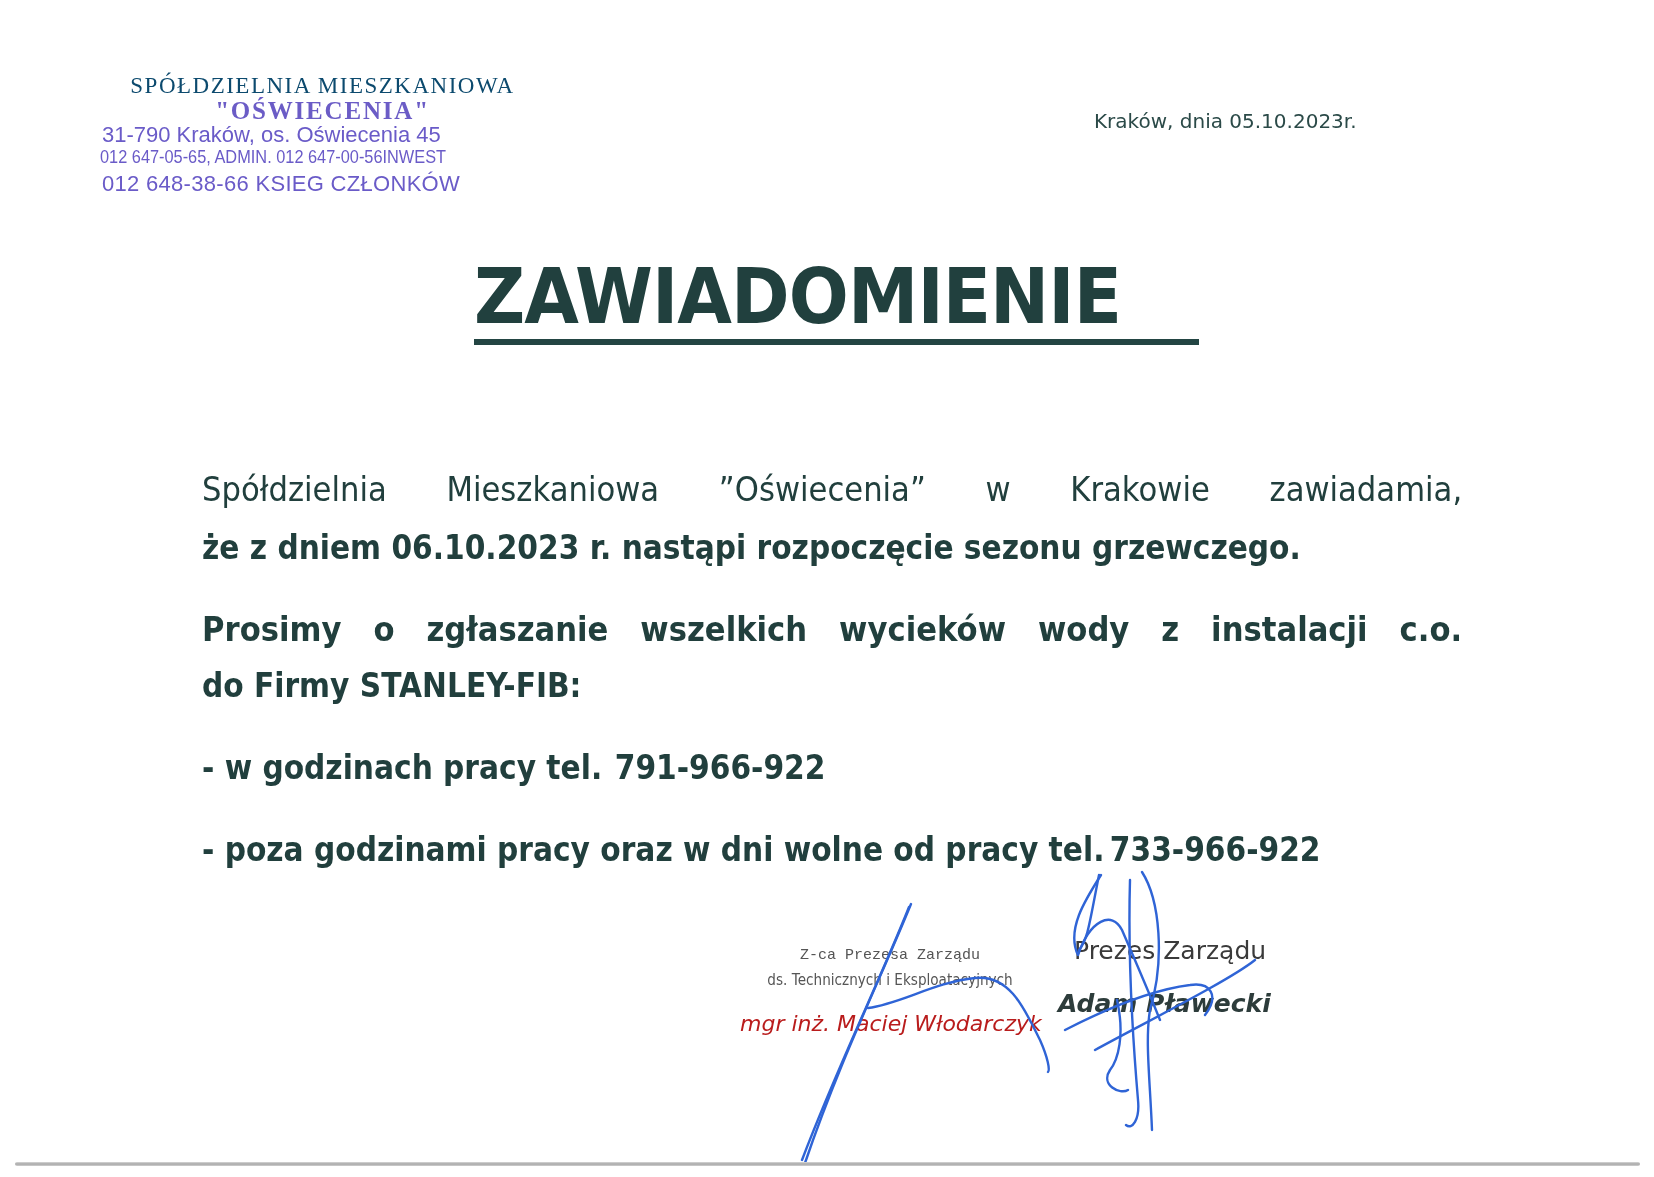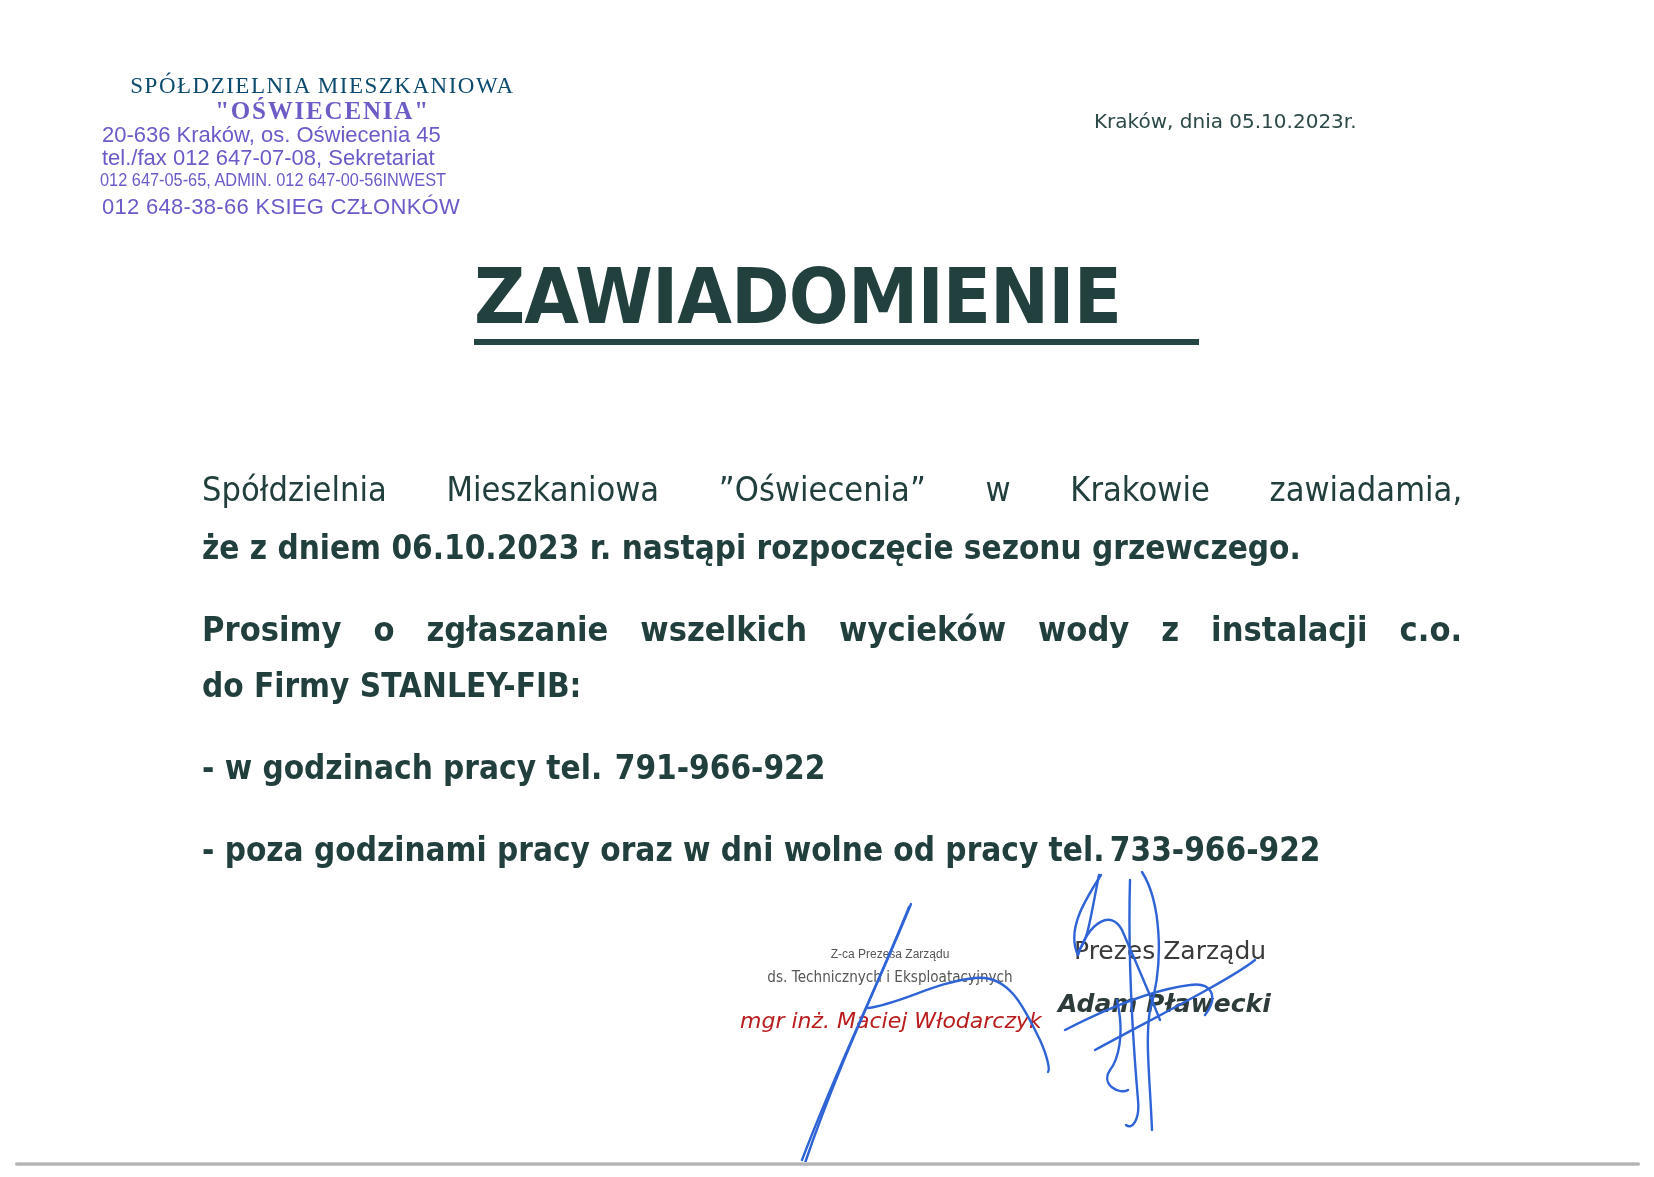--- a/index.html
+++ b/index.html
@@ -49,21 +49,21 @@
     top: 610px; font-size: 33px; font-weight: bold; white-space: nowrap;
     text-align: justify; text-align-last: justify; width: 1355px;
     transform: scaleX(0.93); transform-origin: left;
   }
   .p4 { top: 666px; font-size: 33px; font-weight: bold; white-space: nowrap; transform: scaleX(0.9); transform-origin: left; }
   .p5 { top: 748px; font-size: 33px; font-weight: bold; white-space: nowrap; transform: scaleX(0.9); transform-origin: left; }
   .p6 { top: 830px; font-size: 33px; font-weight: bold; white-space: nowrap; transform: scaleX(0.9); transform-origin: left; }
   .gap { display: inline-block; width: 14px; }
 
   .sig-left { position: absolute; left: 740px; top: 947px; width: 300px; text-align: center; color: #555; }
-  .sig-left .role { font-size: 12px; font-family: Liberation Sans, sans-serif; }
+  .sig-left .role { font-size: 15px; font-family: Liberation Mono, monospace; }
   .sig-left .dept { font-size: 16px; font-family: "DejaVu Sans", sans-serif; margin-top: 6px; transform: scaleX(0.85); }
   .sig-left .name { font-size: 22px; font-style: italic; font-family: "DejaVu Sans", sans-serif; margin-top: 22px; color: #b91c1c; white-space: nowrap; }
 
   .sig-right { position: absolute; left: 1058px; top: 936px; color: #3a3a3a; }
   .sig-right .role { font-size: 25px; font-family: "DejaVu Sans", sans-serif; white-space: nowrap; margin-left: 16px; }
   .sig-right .name { font-size: 25px; font-weight: bold; font-style: italic; font-family: "DejaVu Sans", sans-serif; margin-top: 24px; white-space: nowrap; color: #2d3c3b; text-align: center; }
 
   .ink { position: absolute; left: 0; top: 0; width: 1654px; height: 1177px; pointer-events: none; }
 
   .scan-edge {
@@ -71,22 +71,21 @@
     background: linear-gradient(#d8d8d8, #a8a8a8 50%, #d0d0d0);
     border-radius: 2px;
   }
 </style>
 </head>
 <body>
 
 <div class="stamp">
   <div class="l1">SPÓŁDZIELNIA MIESZKANIOWA</div>
   <div class="l2">"OŚWIECENIA"</div>
-  <div class="l3">20-636 Kraków, os. Oświecenia 45</div>
-  <div class="l4">tel./fax 012 647-07-08, Sekretariat</div>
+  <div class="l3">31-790 Kraków, os. Oświecenia 45</div>
   <div class="l5">012 647-05-65, ADMIN. 012 647-00-56INWEST</div>
   <div class="l6">012 648-38-66 KSIEG CZŁONKÓW</div>
 </div>
 
 <div class="date">Kraków,  dnia 05.10.2023r.</div>
 
 <div class="title">ZAWIADOMIENIE</div>
 <div class="title-underline"></div>
 
 <div class="body-text p1">Spółdzielnia Mieszkaniowa ”Oświecenia” w Krakowie zawiadamia,</div>

